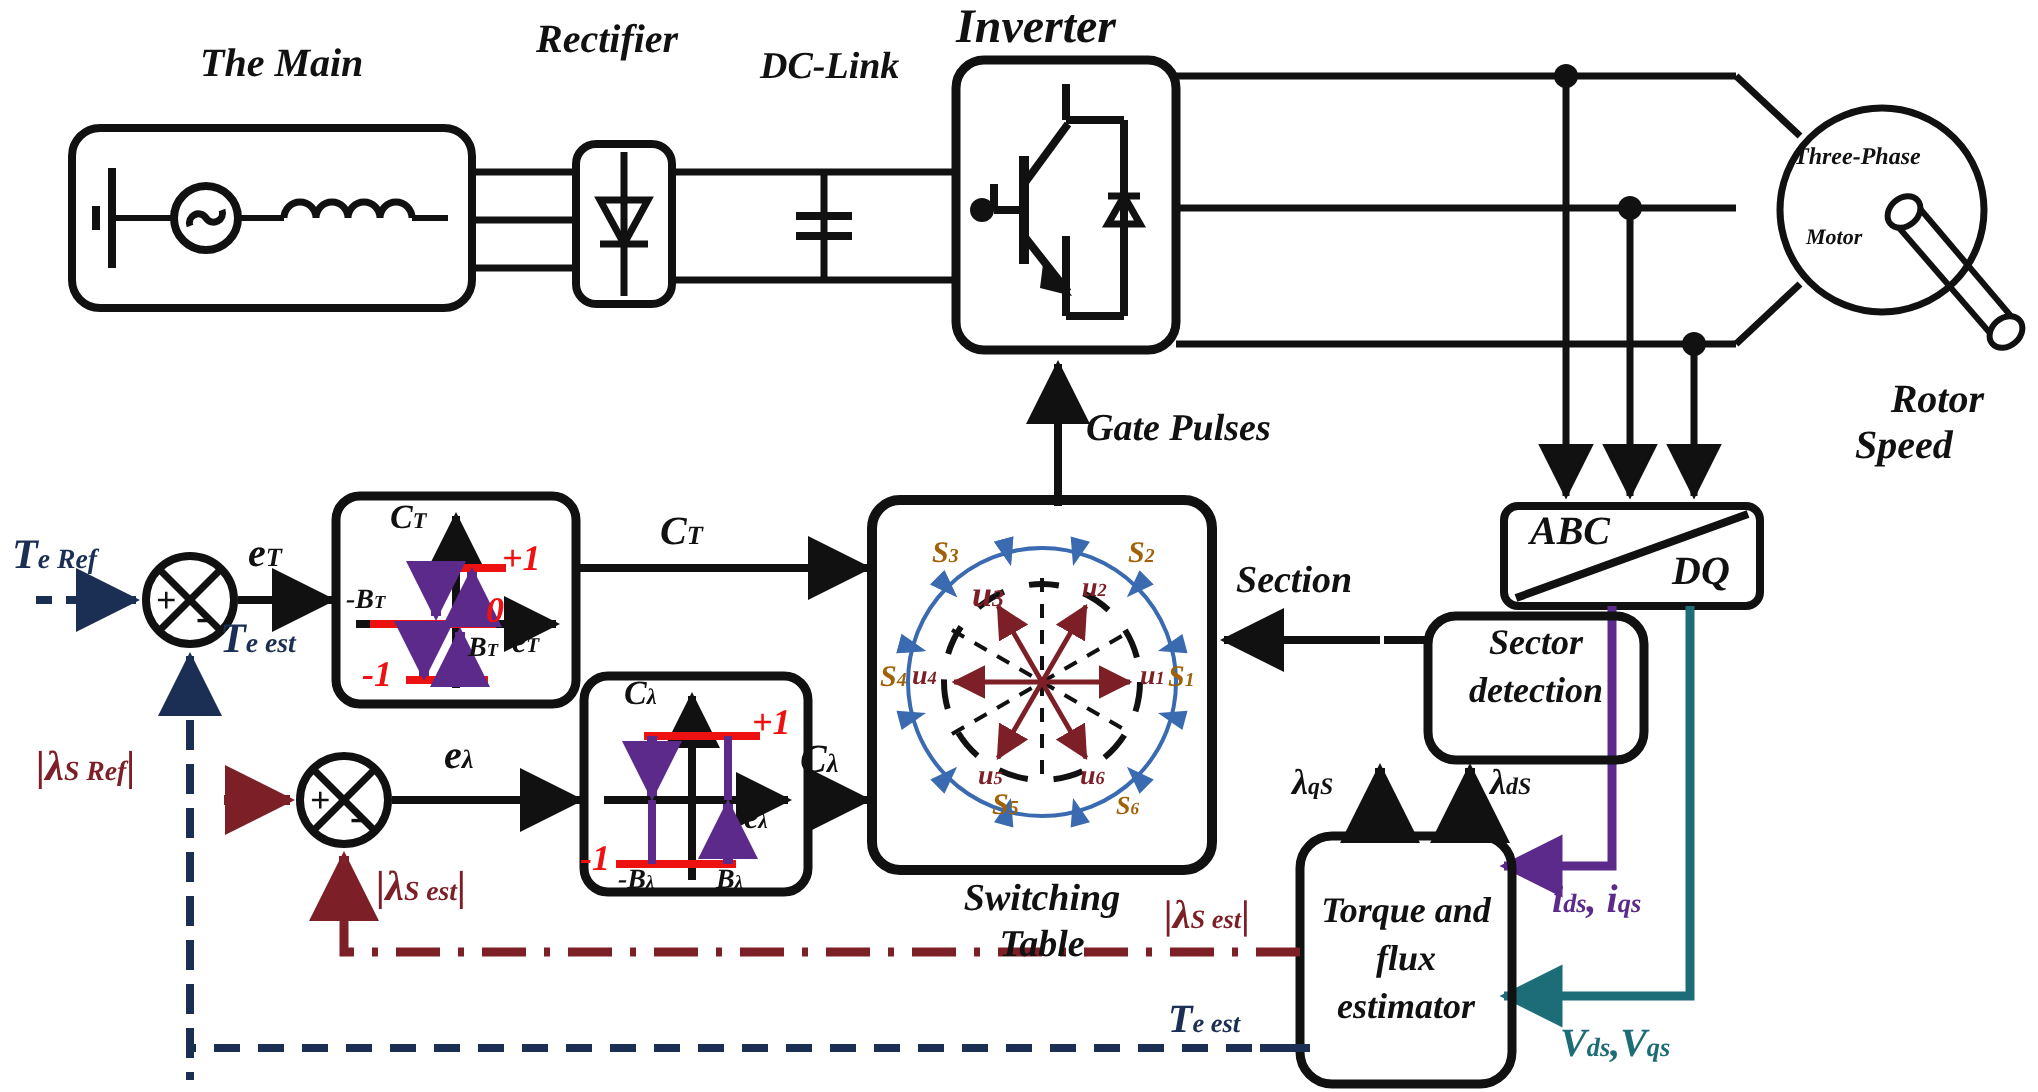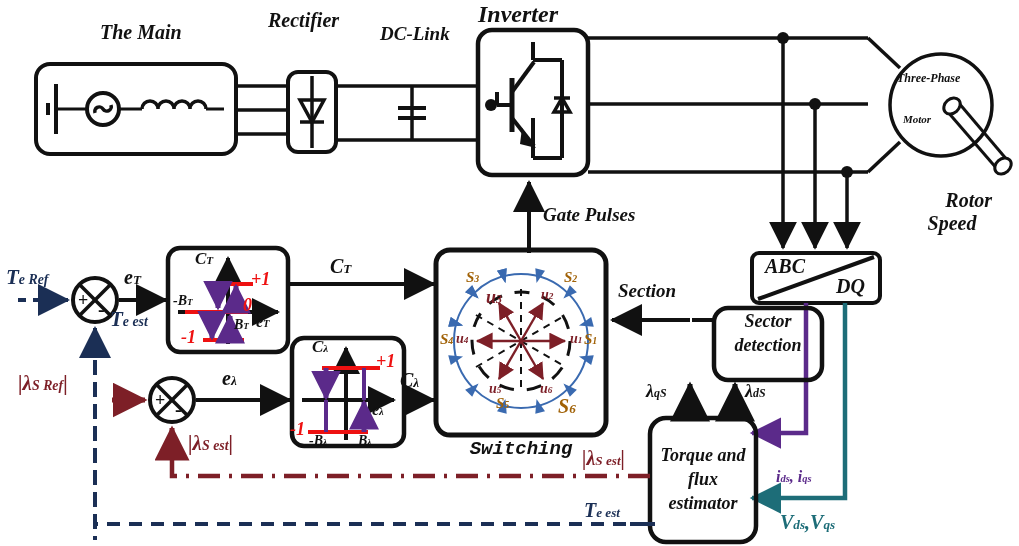--- a/index.html
+++ b/index.html
@@ -327,29 +327,30 @@
 <div class="lbl" style="left:222px; top:368px; font-size:20px;"><span>e</span><span class="sub">λ</span></div>
 
 <div class="lbl" style="left:312px; top:338px; font-size:17px;"><span>C</span><span class="sub">λ</span></div>
 <div class="lbl" style="left:372px; top:402px; font-size:16px;"><span>e</span><span class="sub">λ</span></div>
 <div class="lbl red" style="left:376px; top:352px; font-size:18px;">+1</div>
 <div class="lbl red" style="left:290px; top:420px; font-size:18px;">-1</div>
 <div class="lbl" style="left:309px; top:434px; font-size:14px;"><span>-B</span><span class="sub">λ</span></div>
 <div class="lbl" style="left:358px; top:434px; font-size:14px;"><span>B</span><span class="sub">λ</span></div>
 <div class="lbl" style="left:400px; top:370px; font-size:20px;"><span>C</span><span class="sub">λ</span></div>
 
-<div class="lbl ctr" style="left:456px; top:440px; font-size:19px; width:130px;font-family:Liberation Mono, monospace;">Switching</div>
+<div class="lbl ctr" style="left:456px; top:440px; font-size:19px; width:130px;">Switching</div>
+<div class="lbl ctr" style="left:456px; top:463px; font-size:19px; width:130px;">Table</div>
 <div class="lbl" style="left:618px; top:281px; font-size:19px;">Section</div>
 
 <div class="lbl blue" style="left:584px; top:332px; font-size:15px;"><span>S</span><span class="sub">1</span></div>
 <div class="lbl blue" style="left:564px; top:270px; font-size:15px;"><span>S</span><span class="sub">2</span></div>
 <div class="lbl blue" style="left:466px; top:270px; font-size:15px;"><span>S</span><span class="sub">3</span></div>
 <div class="lbl blue" style="left:440px; top:332px; font-size:15px;"><span>S</span><span class="sub">4</span></div>
 <div class="lbl blue" style="left:470px; top:396px; font-size:15px;margin-left:26px;"><span>S</span><span class="sub">5</span></div>
-<div class="lbl blue" style="left:558px; top:396px; font-size:20px;"><span>S</span><span class="sub">6</span></div>
+<div class="lbl blue" style="left:558px; top:396px; font-size:13px;"><span>S</span><span class="sub">6</span></div>
 
 <div class="lbl maroon" style="left:570px; top:332px; font-size:14px;"><span>u</span><span class="sub">1</span></div>
 <div class="lbl maroon" style="left:541px; top:288px; font-size:14px;"><span>u</span><span class="sub">2</span></div>
 <div class="lbl maroon" style="left:486px; top:288px; font-size:18px;"><span>u</span><span class="sub">3</span></div>
 <div class="lbl maroon" style="left:456px; top:332px; font-size:14px;"><span>u</span><span class="sub">4</span></div>
 <div class="lbl maroon" style="left:489px; top:382px; font-size:14px;"><span>u</span><span class="sub">5</span></div>
 <div class="lbl maroon" style="left:540px; top:382px; font-size:14px;"><span>u</span><span class="sub">6</span></div>
 
 <div class="lbl" style="left:765px; top:256px; font-size:20px;">ABC</div>
 <div class="lbl" style="left:836px; top:276px; font-size:20px;">DQ</div>
@@ -357,19 +358,19 @@
 <div class="lbl ctr" style="left:714px; top:312px; font-size:18px; width:108px;">Sector</div>
 <div class="lbl ctr" style="left:714px; top:336px; font-size:18px; width:108px;">detection</div>
 
 <div class="lbl" style="left:646px; top:382px; font-size:18px;"><span>λ</span><span class="sub">qS</span></div>
 <div class="lbl" style="left:745px; top:382px; font-size:18px;"><span>λ</span><span class="sub">dS</span></div>
 
 <div class="lbl ctr" style="left:648px; top:446px; font-size:18px; width:110px;">Torque and</div>
 <div class="lbl ctr" style="left:648px; top:470px; font-size:18px; width:110px;">flux</div>
 <div class="lbl ctr" style="left:648px; top:494px; font-size:18px; width:110px;">estimator</div>
 
-<div class="lbl purple" style="left:776px; top:469px; font-size:16px;"><span>i</span><span class="sub">ds</span><span>, i</span><span class="sub">qs</span></div>
+<div class="lbl purple" style="left:776px; top:440px; font-size:20px;"><span>i</span><span class="sub">ds</span><span>, i</span><span class="sub">qs</span></div>
 <div class="lbl teal" style="left:780px; top:512px; font-size:20px;"><span>V</span><span class="sub">ds</span><span>,V</span><span class="sub">qs</span></div>
 
 <div class="lbl maroon" style="left:582px; top:448px; font-size:20px;"><span>|λ</span><span class="sub">S est</span><span>|</span></div>
 <div class="lbl dkblue" style="left:584px; top:500px; font-size:20px;"><span>T</span><span class="sub">e est</span></div>
 
 </div>
 
 </body></html>

